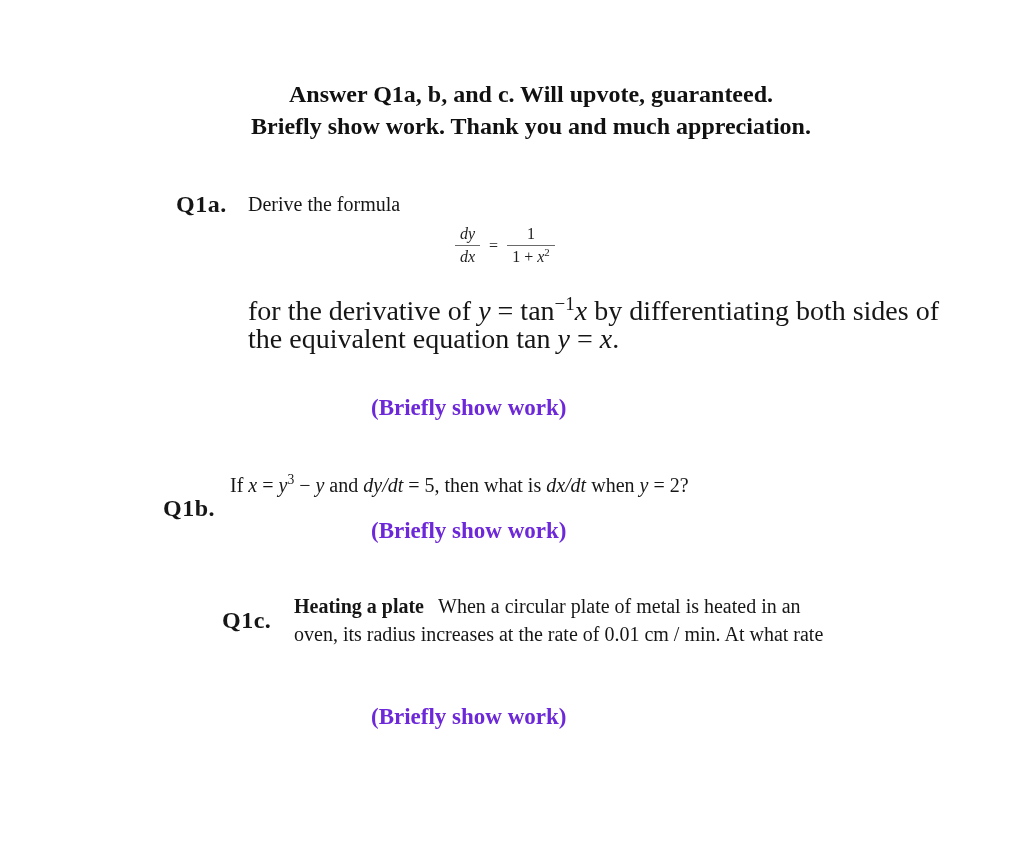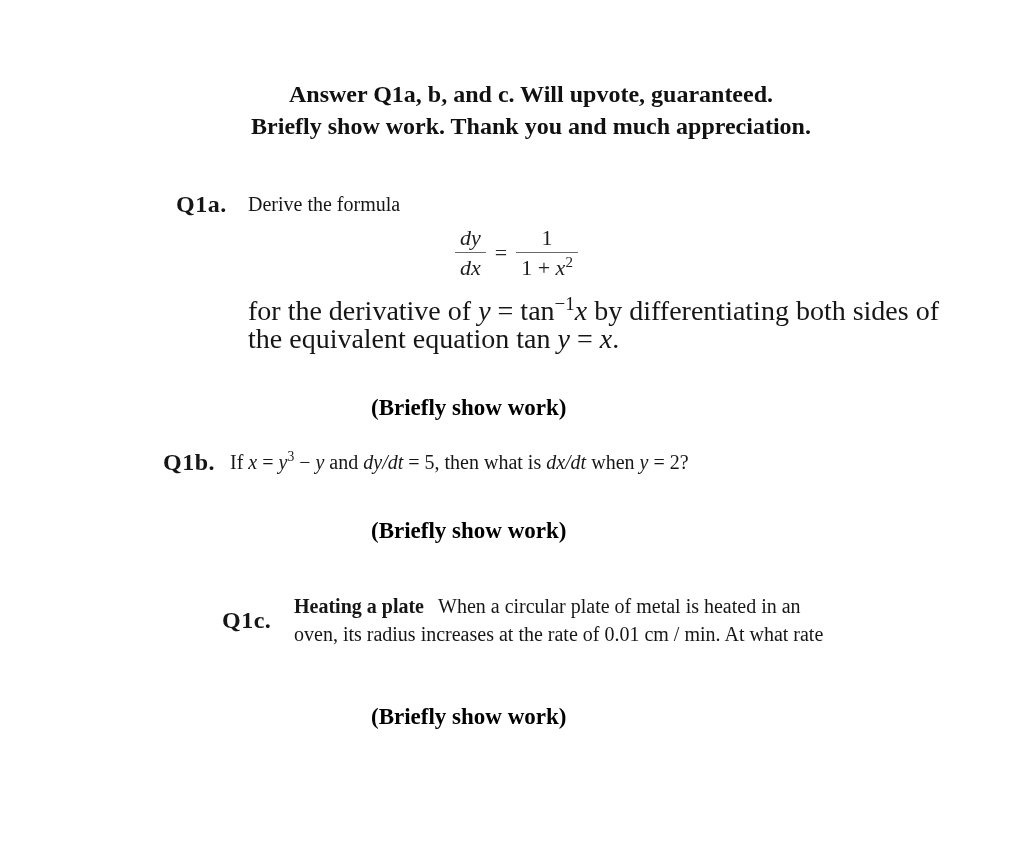--- a/index.html
+++ b/index.html
@@ -29,21 +29,21 @@
   .qlabel {
     font-weight: bold;
     font-size: 24px;
     letter-spacing: 0.5px;
     flex: 0 0 auto;
     display: inline-block;
   }
   .q1a-row { top: 191px; left: 176px; }
   .q1a-row .qlabel { width: 72px; }
   .q1b-row { top: 449px; left: 163px; }
-  .q1b-row .qlabel { width: 67px; }
+  .q1b-row .qlabel { width: 67px; margin-top: 46px; }
   .q1b-row .qbody { white-space: nowrap; }
   .q1c-row { top: 593px; left: 176px; margin-left: 46px; }
   .q1c-row .qlabel { width: 72px; }
   .q1c-row .qbody { line-height: 27.5px; }
 
   .para {
     font-size: 28px;
     line-height: 27.5px;
     white-space: nowrap;
   }
@@ -56,34 +56,34 @@
     font-size: 0.68em;
     vertical-align: super;
     line-height: 0;
   }
   .subtitle { margin-right: 14px; }
 
   .formula {
     top: 225px; left: 455px;
     display: flex;
     align-items: center;
-    font-size: 22px;
+    font-size: 16px;
     color: #1d1d1d;
   }
   .frac { display: inline-flex; flex-direction: column; align-items: center; line-height: 1.15; }
   .fnum { padding: 0 5px 2px 5px; }
   .fden { border-top: 1.6px solid #6a6a6a; padding: 2px 5px 0 5px; }
   .eq { margin: 0 9px; color: #2a2a2a; }
 
   
   .show-work {
     left: 371px;
     font-weight: bold;
     font-size: 23px;
-    color: #000000;
+    color: #6d28d9;
     white-space: nowrap;
   }
   .sw1 { top: 395px; }
   .sw2 { top: 518px; }
   .sw3 { top: 704px; }
 </style>
 </head>
 <body>
 
 <div class="abs header">

